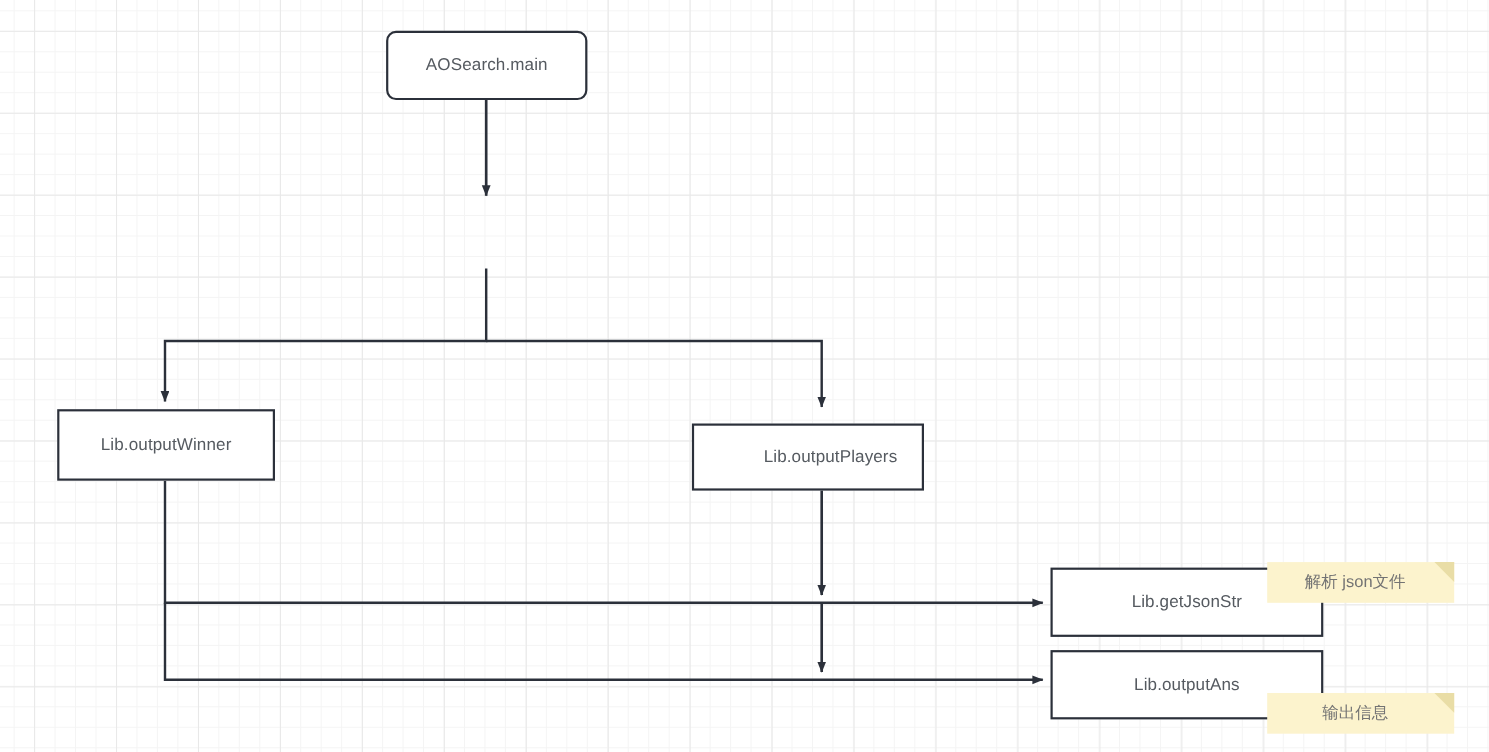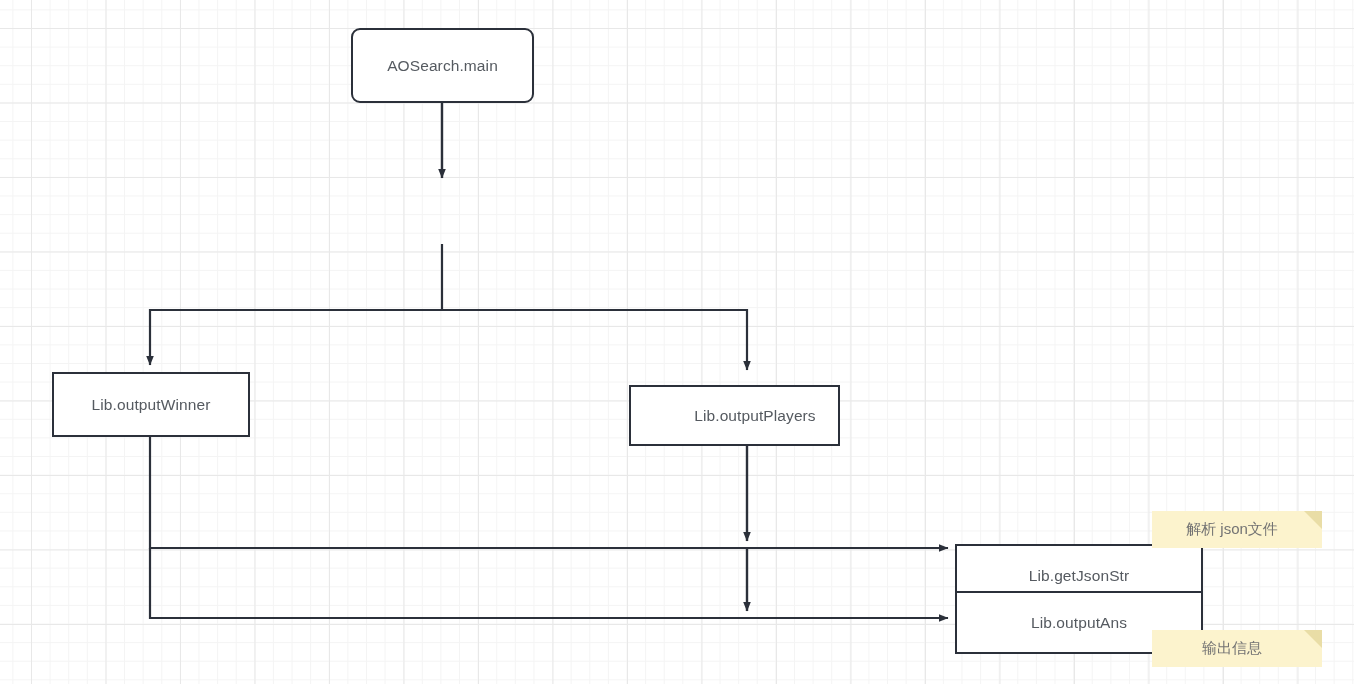--- a/index.html
+++ b/index.html
@@ -106,34 +106,34 @@
 
     <g>
       <path d="M747,438 L747,541" stroke="#2b303a" stroke-width="2.4" fill="none" marker-end="url(#ah)"></path>
     </g>
 
     <g>
       <path d="M747,548 L747,611" stroke="#2b303a" stroke-width="2.4" fill="none" marker-end="url(#ah)"></path>
     </g>
   </svg>
 
-  <div class="node rounded" style="left:351px; top:28px; width:183px; height:75px;">
+  <div class="node rounded" style="left:351px; top:28px; width:183px; height:63px;">
     <span>AOSearch.main</span>
   </div>
 
 
   <div class="node" style="left:52px; top:372px; width:198px; height:65px;">
     <span>Lib.outputWinner</span>
   </div>
 
   <div class="node" style="left:629px; top:385px; width:211px; height:61px;padding-left:41px;">
     <span>Lib.outputPlayers</span>
   </div>
 
-  <div class="node" style="left:955px; top:516px; width:248px; height:63px;margin-top:28px;">
+  <div class="node" style="left:955px; top:516px; width:248px; height:63px;">
     <span>Lib.getJsonStr</span>
   </div>
 
   <div class="node" style="left:955px; top:591px; width:248px; height:63px;">
     <span>Lib.outputAns</span>
   </div>
 
   <div class="note" style="left:1152px; top:511px; width:170px; height:37px;">
     <span class="fold"></span>
     <span class="label">解析 json文件</span>

